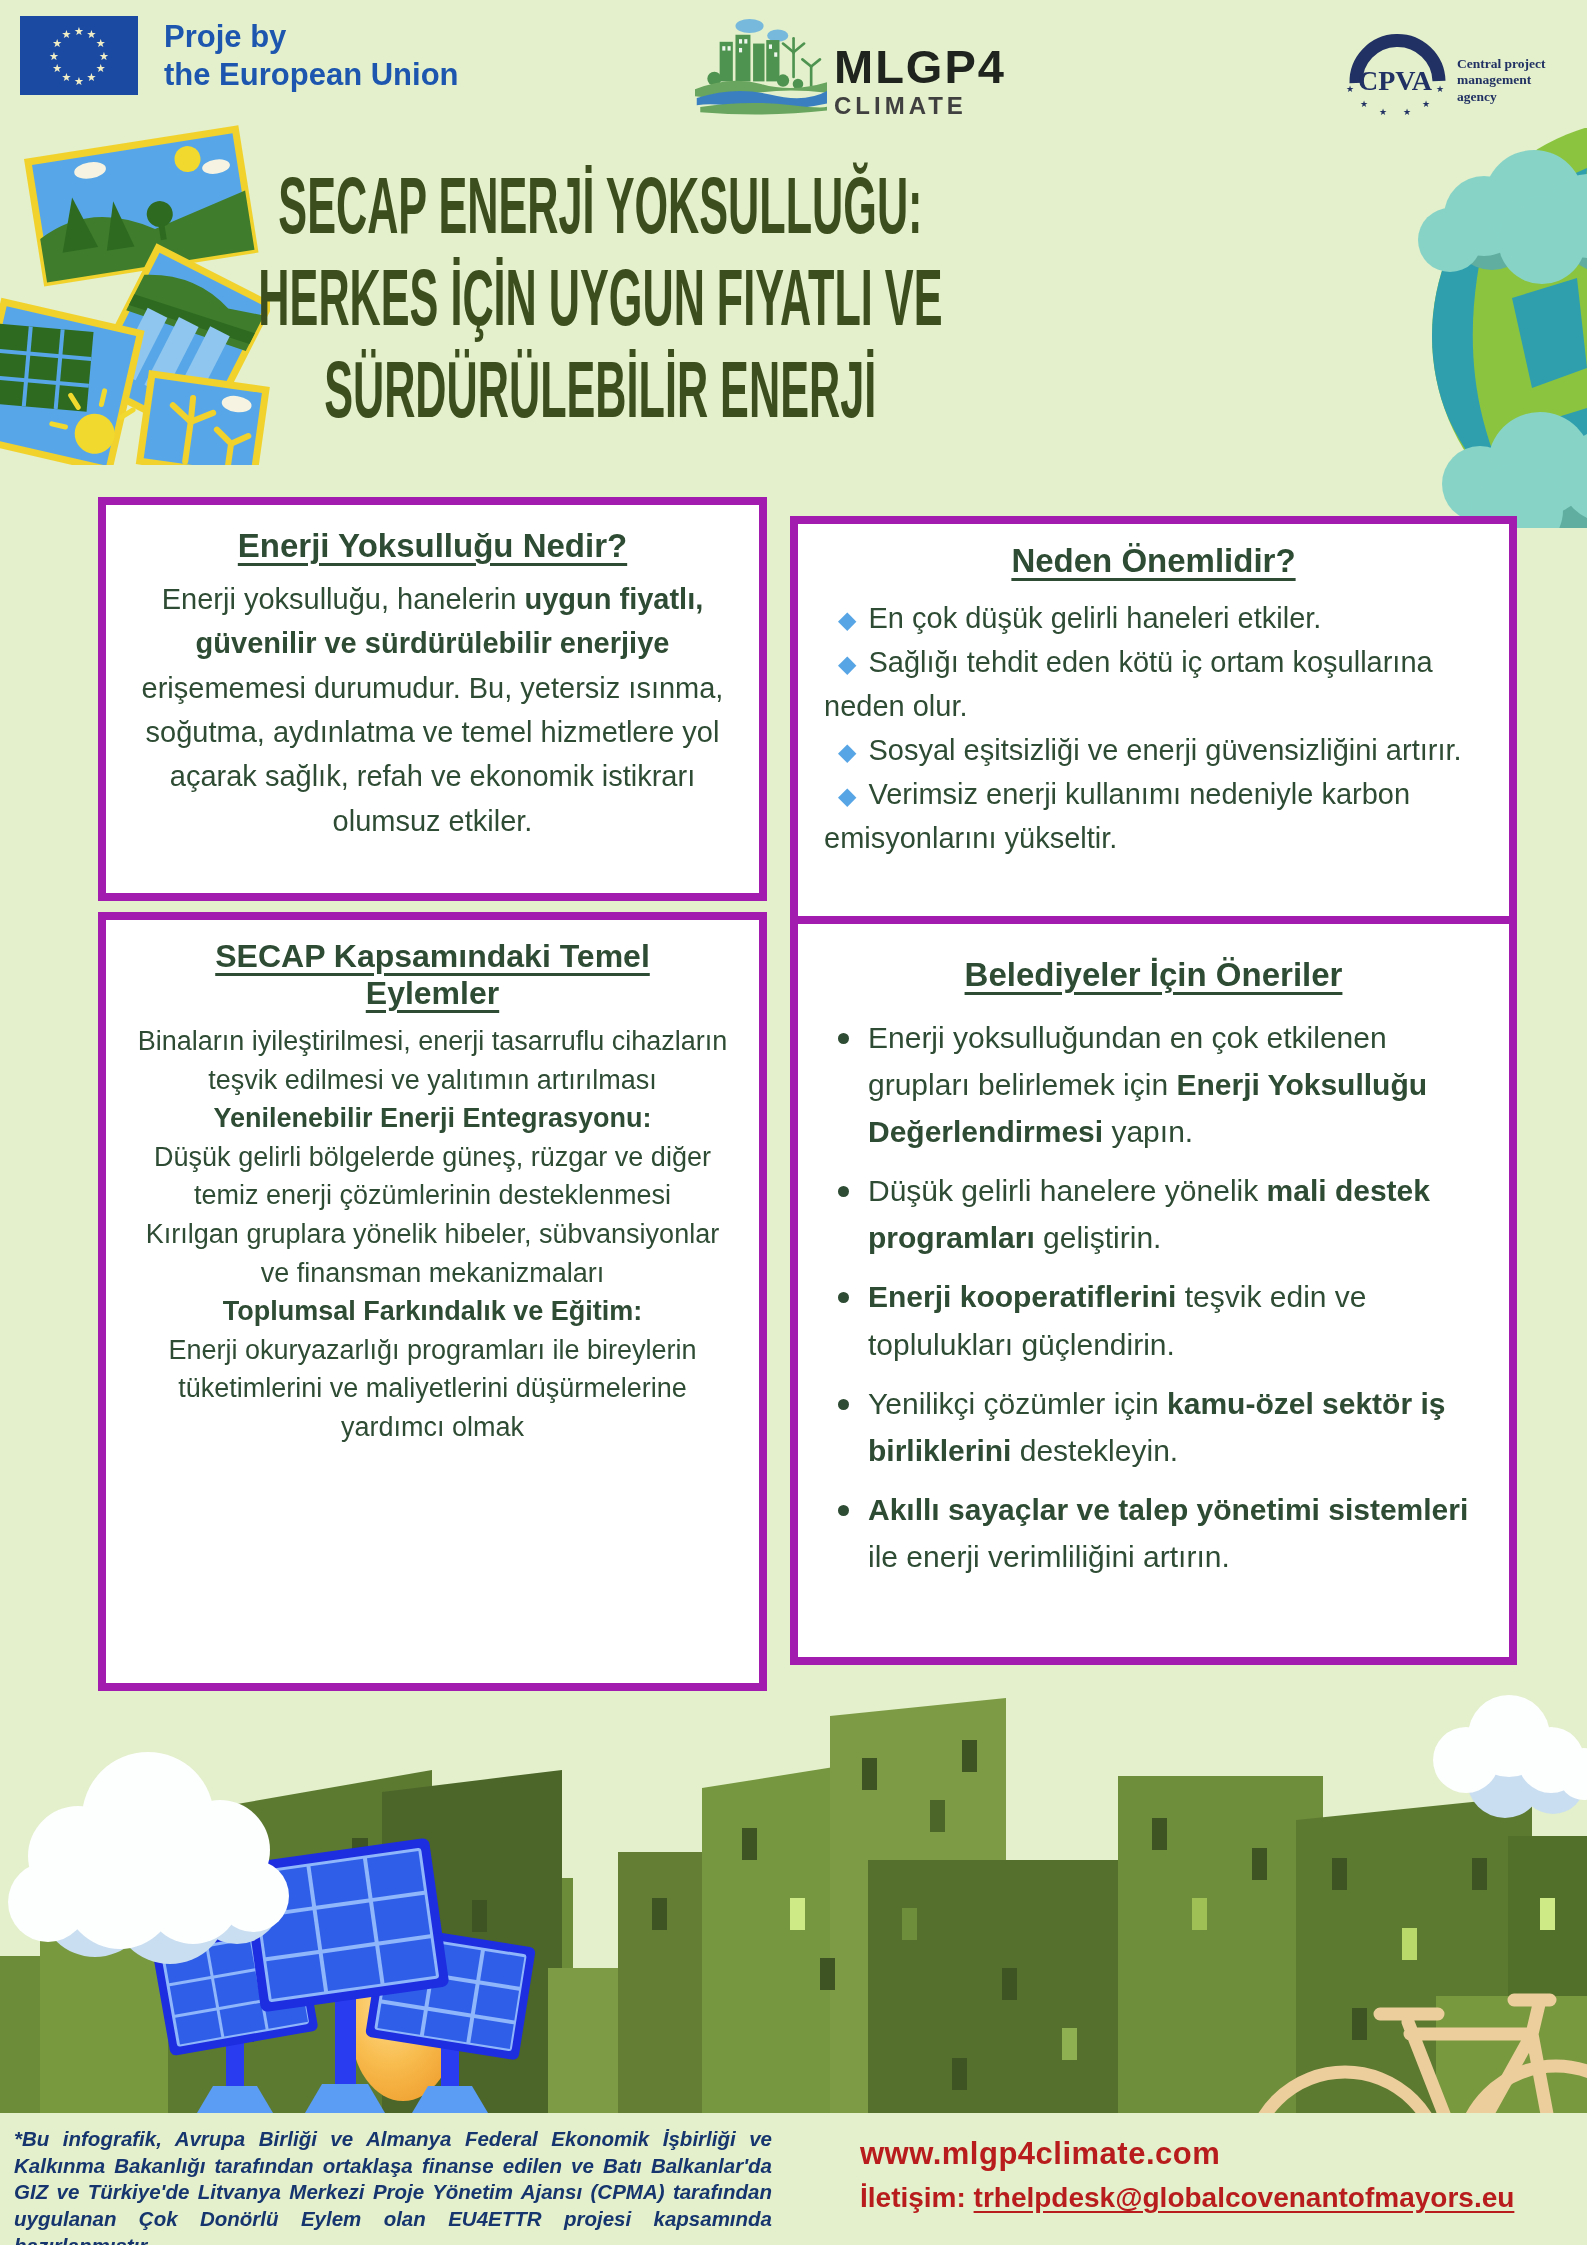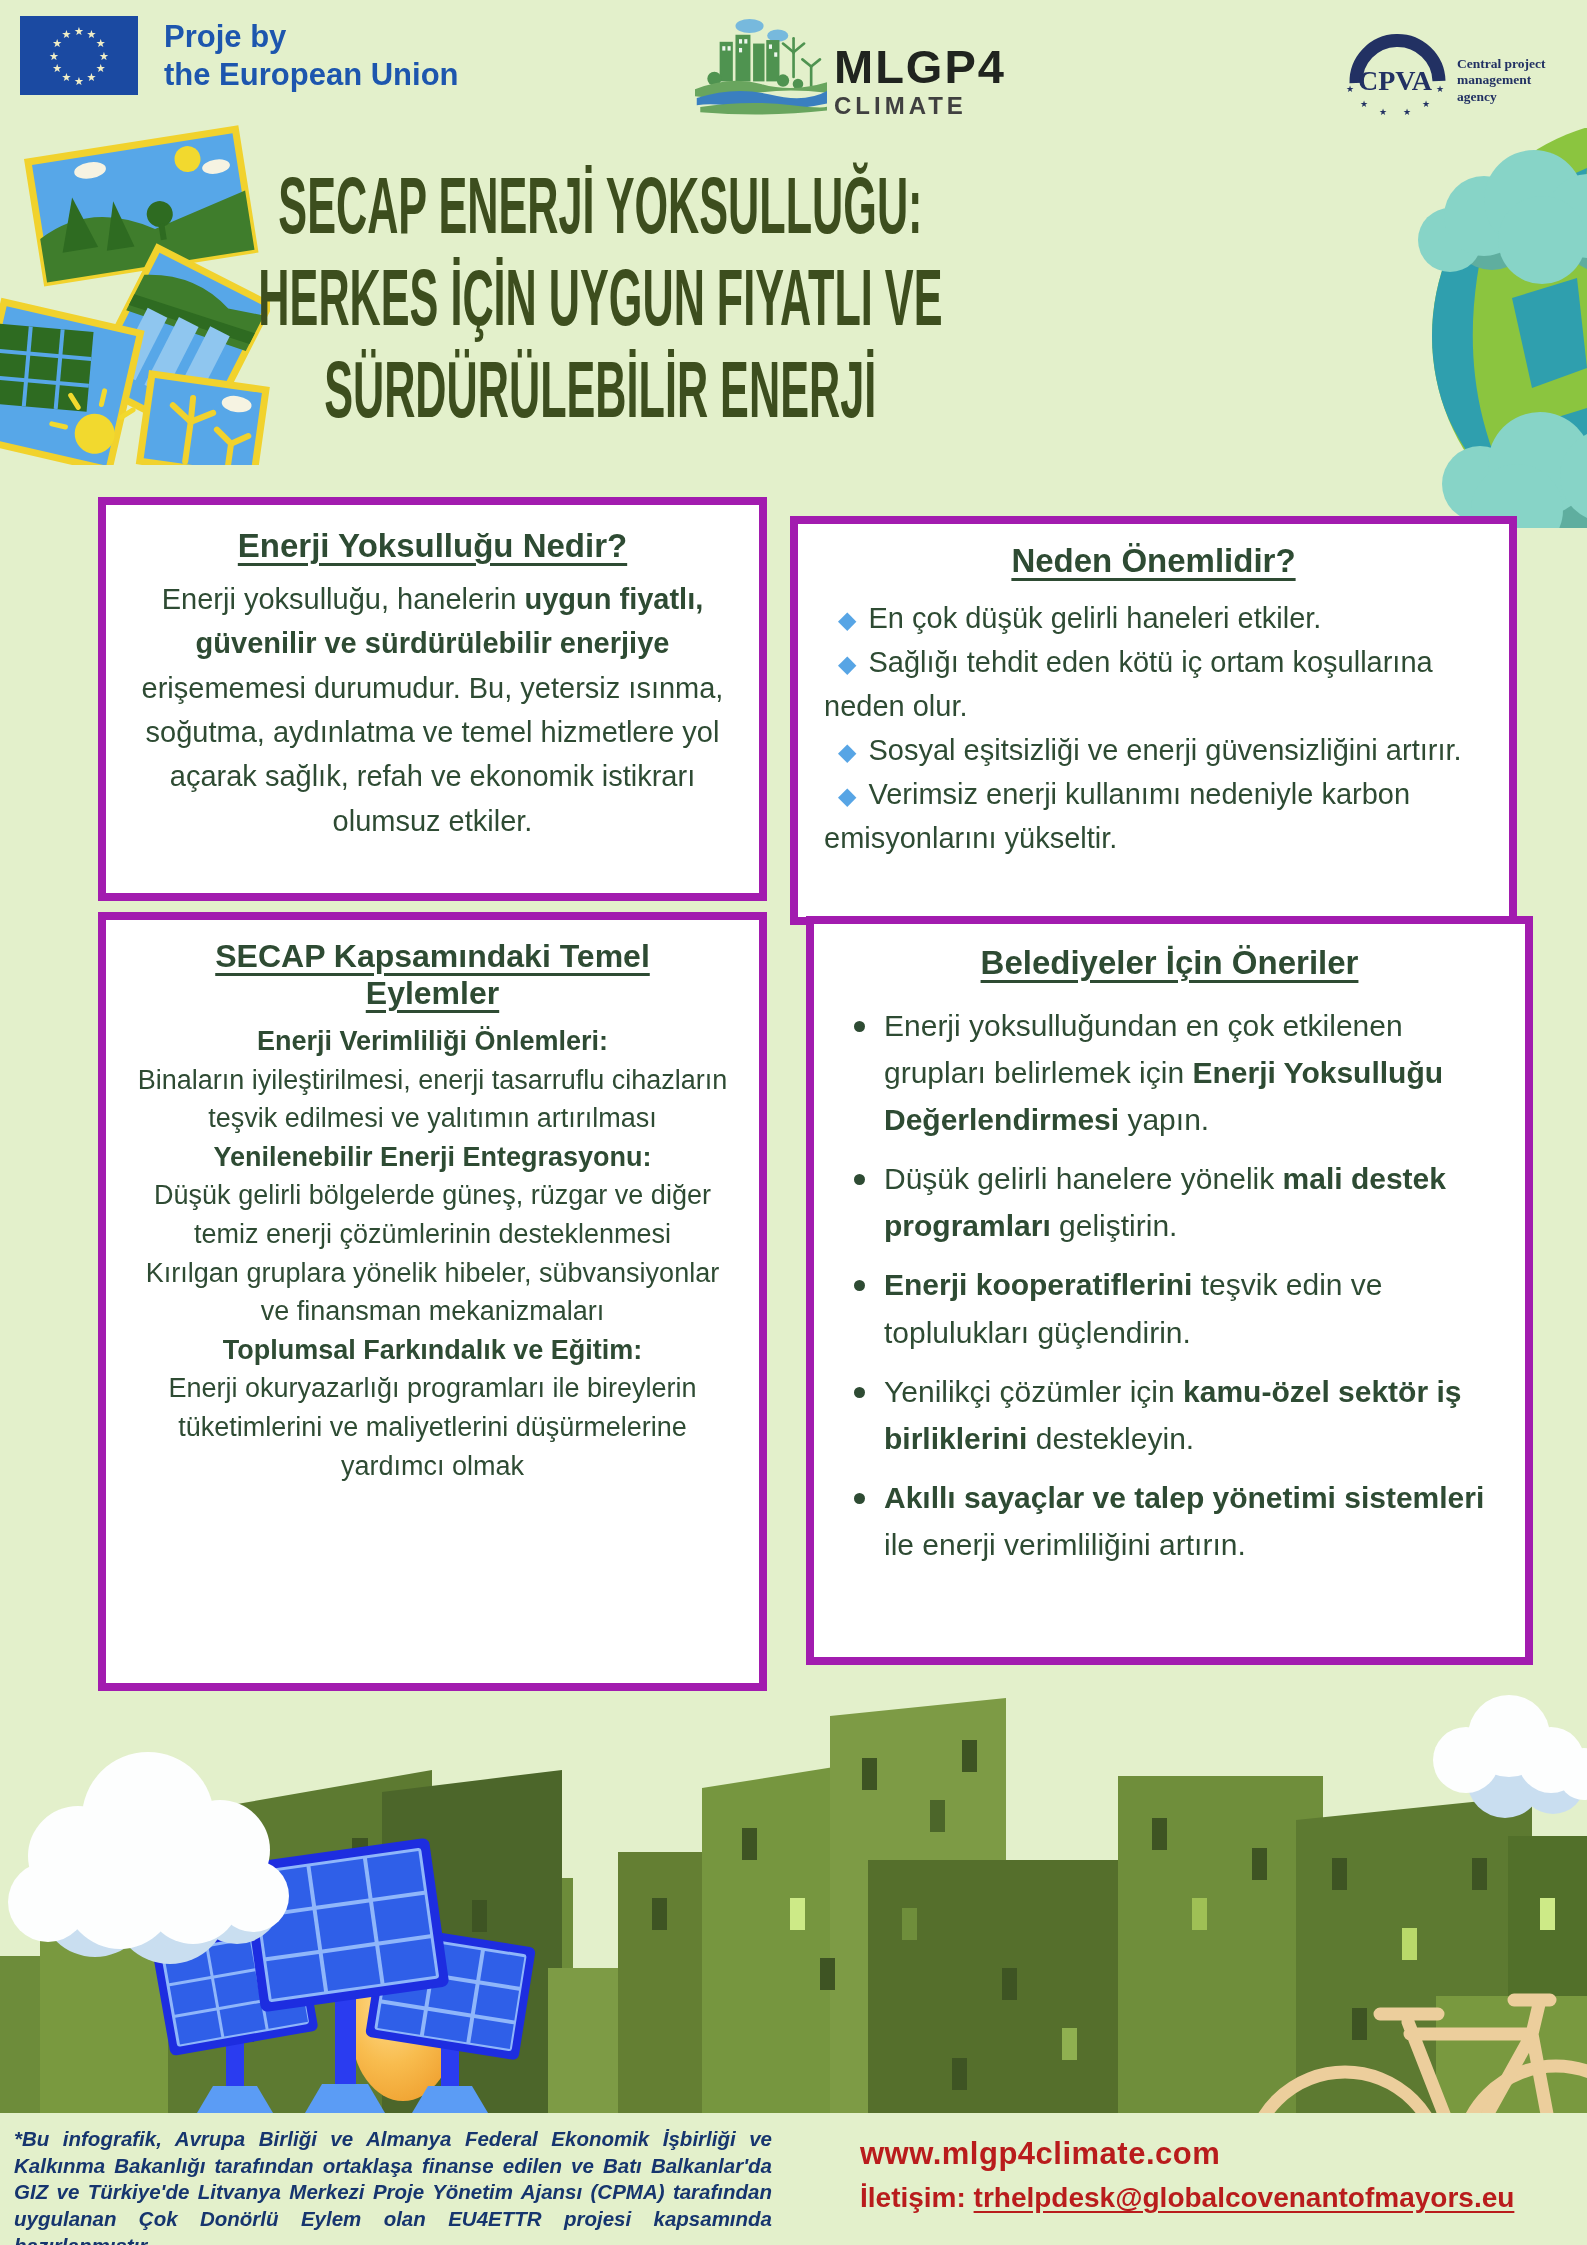--- a/index.html
+++ b/index.html
@@ -28,21 +28,21 @@
   .box-what .box-title{font-size:33px;margin:18px 0 12px;}
   .what-body{font-size:29px;line-height:1.53;text-align:center;padding:0 8px;}
   .box-why{left:790px;top:516px;width:727px;height:409px;padding:2px 24px;}
   .box-why .box-title{font-size:33px;margin:16px 0 16px;}
   .why-item{font-size:29px;line-height:1.52;margin:0;text-indent:14px;padding:0 2px;}
   .diamond{color:#57a5e5;font-size:24px;margin-right:12px;}
   .box-actions{left:98px;top:912px;width:669px;height:779px;padding:2px 24px;}
   .box-actions .box-title{font-size:32px;margin:16px auto 10px;max-width:470px;display:block;}
   .sec-heading{font-weight:700;font-size:27px;line-height:1.43;text-align:center;}
   .sec-text{font-size:27px;line-height:1.43;text-align:center;font-weight:400;}
-  .box-advice{left:790px;top:916px;width:727px;height:749px;padding:2px 28px;margin-left:16px;}
+  .box-advice{left:790px;top:916px;width:727px;height:749px;padding:14px 28px;}
   .box-advice .box-title{font-size:33px;margin:18px 0 20px;}
   .advice-list{list-style:none;margin:0;padding:0 2px 0 4px;}
   .advice-list li{font-size:30px;line-height:1.57;margin-bottom:12px;padding-left:38px;position:relative;}
   .advice-list li::before{content:"";position:absolute;left:8px;top:19px;width:11px;height:11px;
                           border-radius:50%;background:#2e4b33;}
   b{font-weight:700;}
   
   .footer-disclaimer{position:absolute;left:14px;top:2126px;width:758px;font-size:20.5px;
         font-weight:700;font-style:italic;color:#16356e;text-align:justify;line-height:1.3;}
   .footer-right{position:absolute;left:860px;top:2136px;color:#b91c1c;}
@@ -249,21 +249,20 @@
         <p class="why-item"><span class="diamond">◆</span>En çok düşük gelirli haneleri etkiler.</p>
         <p class="why-item"><span class="diamond">◆</span>Sağlığı tehdit eden kötü iç ortam koşullarına neden olur.</p>
         <p class="why-item"><span class="diamond">◆</span>Sosyal eşitsizliği ve enerji güvensizliğini artırır.</p>
         <p class="why-item"><span class="diamond">◆</span>Verimsiz enerji kullanımı nedeniyle karbon emisyonlarını yükseltir.</p>
       </div>
   </div>
 
   <div class="box box-actions">
     <div class="box-title">SECAP Kapsamındaki Temel Eylemler</div>
     <div id="actions-list">
-        <div class="sec-heading">Enerji Verimliliği Önlemleri:</div>
         <div class="sec-text">Binaların iyileştirilmesi, enerji tasarruflu cihazların teşvik edilmesi ve yalıtımın artırılması</div>
         <div class="sec-heading">Yenilenebilir Enerji Entegrasyonu:</div>
         <div class="sec-text">Düşük gelirli bölgelerde güneş, rüzgar ve diğer temiz enerji çözümlerinin desteklenmesi</div>
         <div class="sec-text">Kırılgan gruplara yönelik hibeler, sübvansiyonlar ve finansman mekanizmaları</div>
         <div class="sec-heading">Toplumsal Farkındalık ve Eğitim:</div>
         <div class="sec-text">Enerji okuryazarlığı programları ile bireylerin tüketimlerini ve maliyetlerini düşürmelerine yardımcı olmak</div>
       </div>
   </div>
 
   <div class="box box-advice">

